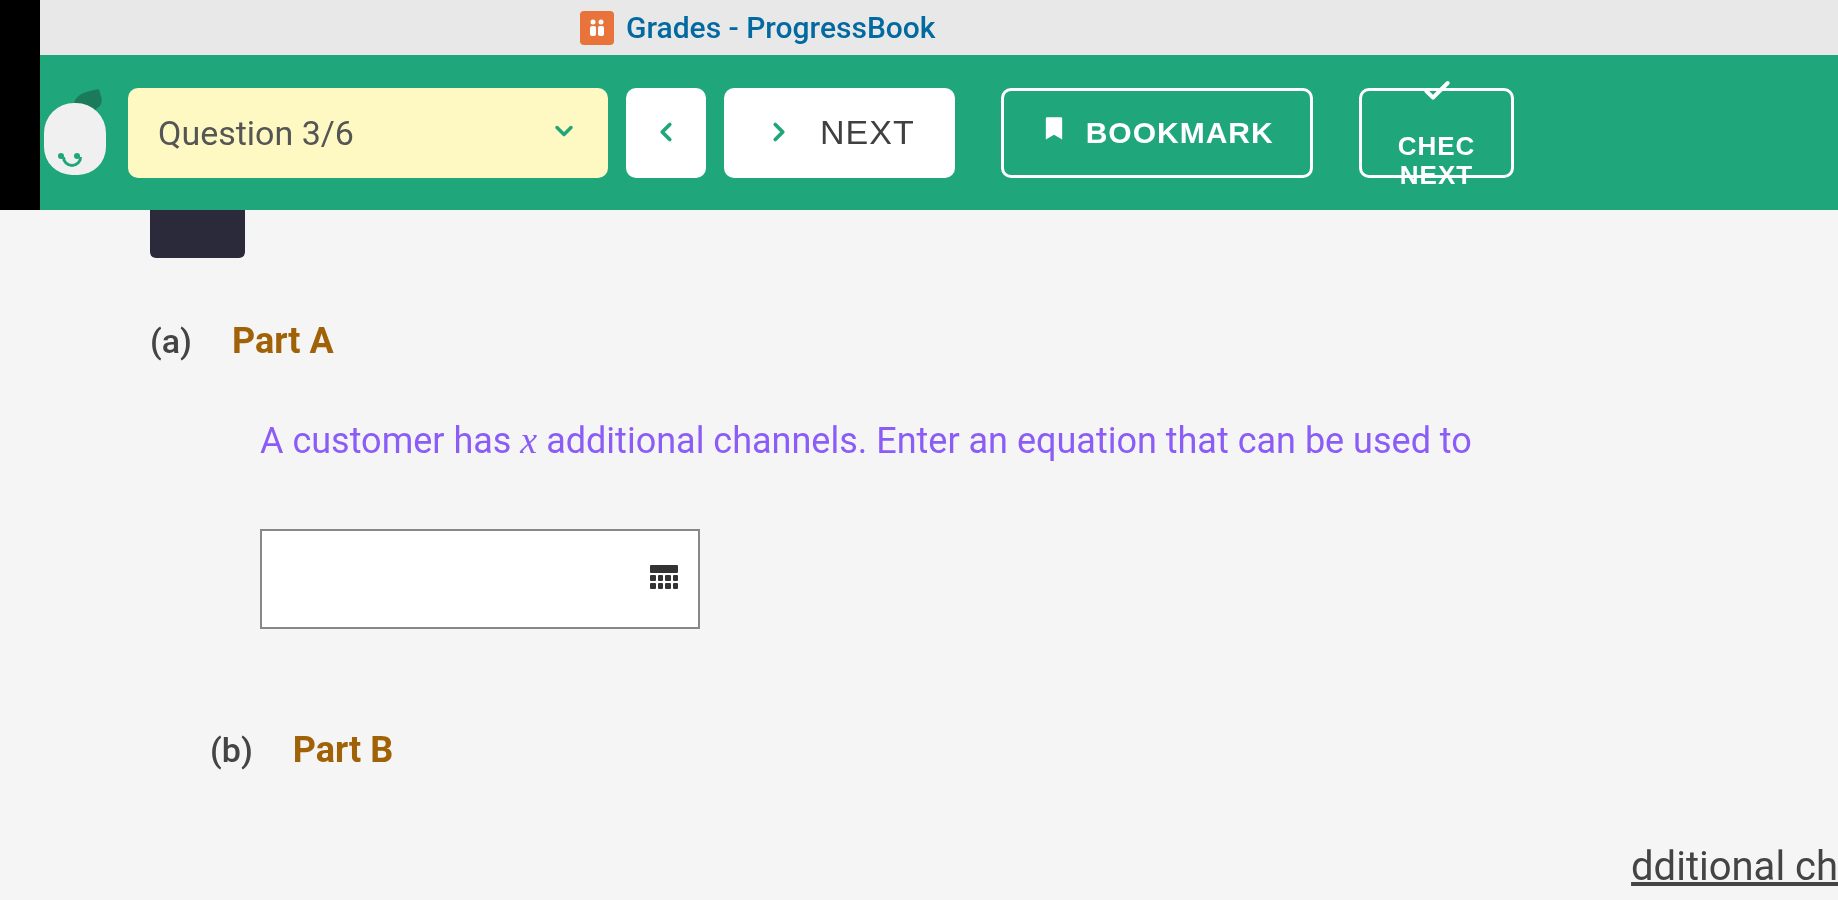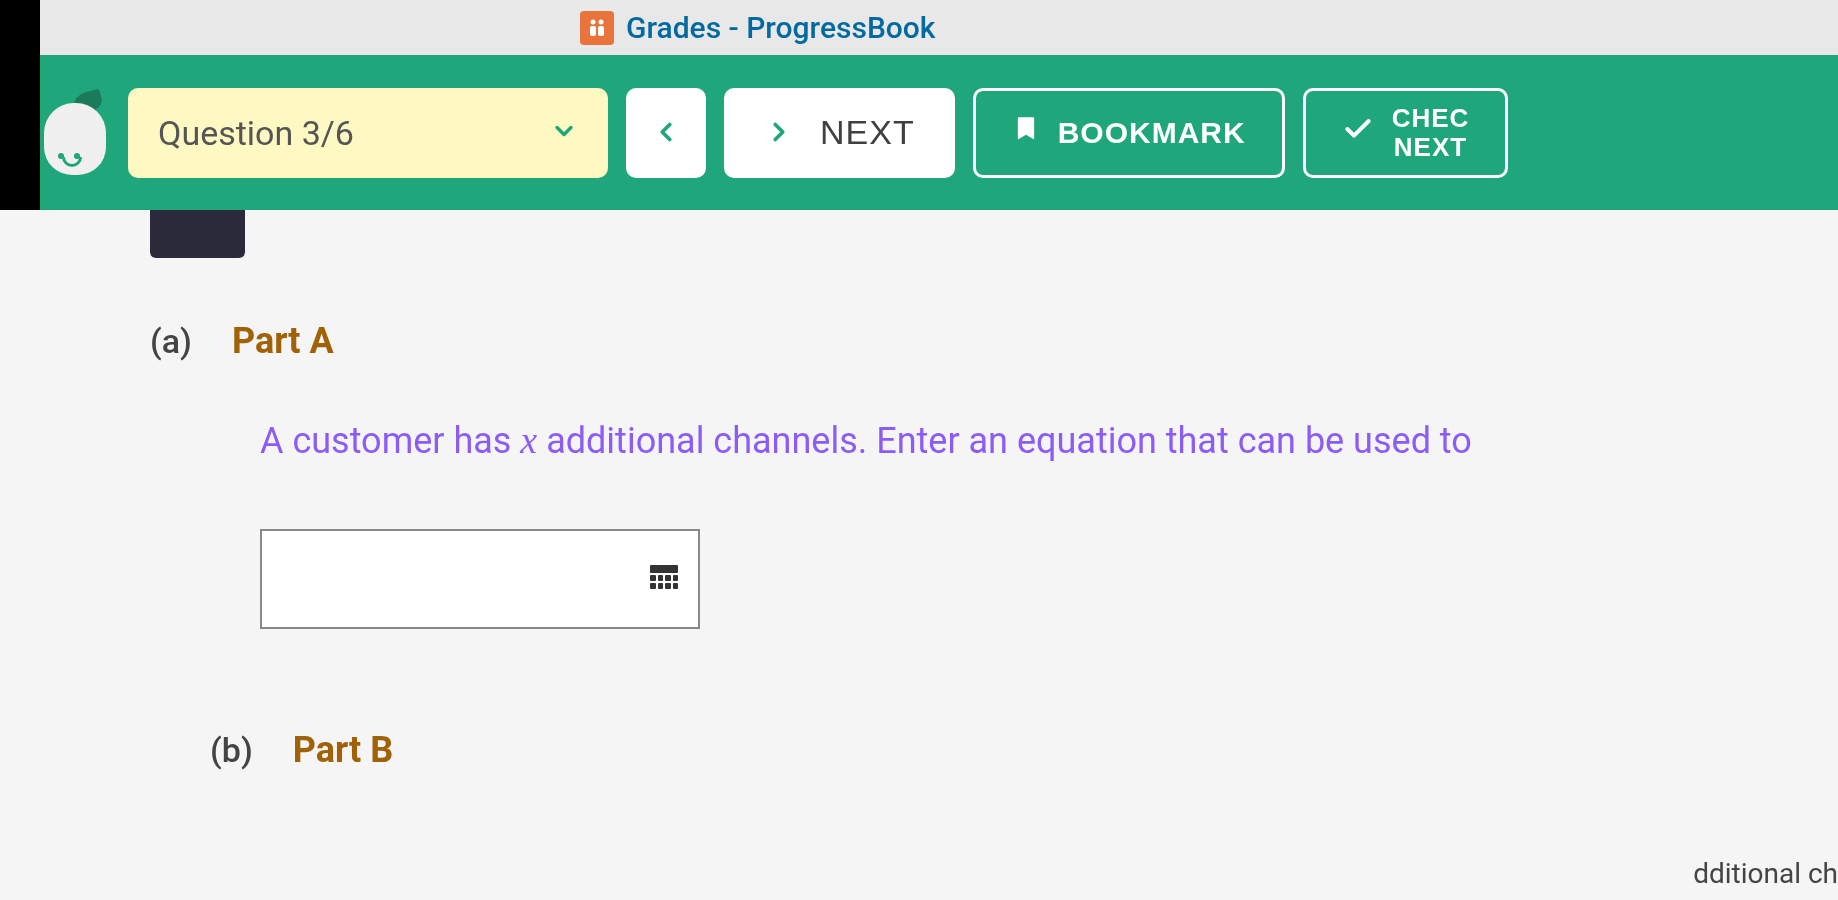--- a/index.html
+++ b/index.html
@@ -149,26 +149,27 @@
       display: flex;
       align-items: center;
       justify-content: center;
       color: #fff;
       font-size: 30px;
       font-weight: 600;
       letter-spacing: 1px;
       cursor: pointer;
       padding: 0 36px;
       gap: 18px;
+      margin-left: 28px;
     }
     .outline-btn .btn-icon {
       font-size: 30px;
     }
     .check-btn {
-      flex-direction: row;
+      flex-direction: column;
     }
     .check-btn .check-text {
       display: flex;
       flex-direction: column;
       line-height: 1.1;
       font-size: 26px;
     }
     .content-area {
       background: #f5f5f5;
       padding: 40px 0 0 150px;
@@ -260,22 +261,23 @@
     .part-b-row {
       display: flex;
       align-items: baseline;
       gap: 40px;
       margin-left: 60px;
     }
     .trailing-text {
       position: absolute;
       right: 0;
       bottom: 10px;
-      font-size: 28px;
+      font-size: 40px;
       color: #444;
+      text-decoration: underline;
     }
     .left-black {
       position: absolute;
       left: 0;
       top: 0;
       bottom: 0;
       width: 40px;
       background: #000;
     }
   </style>

